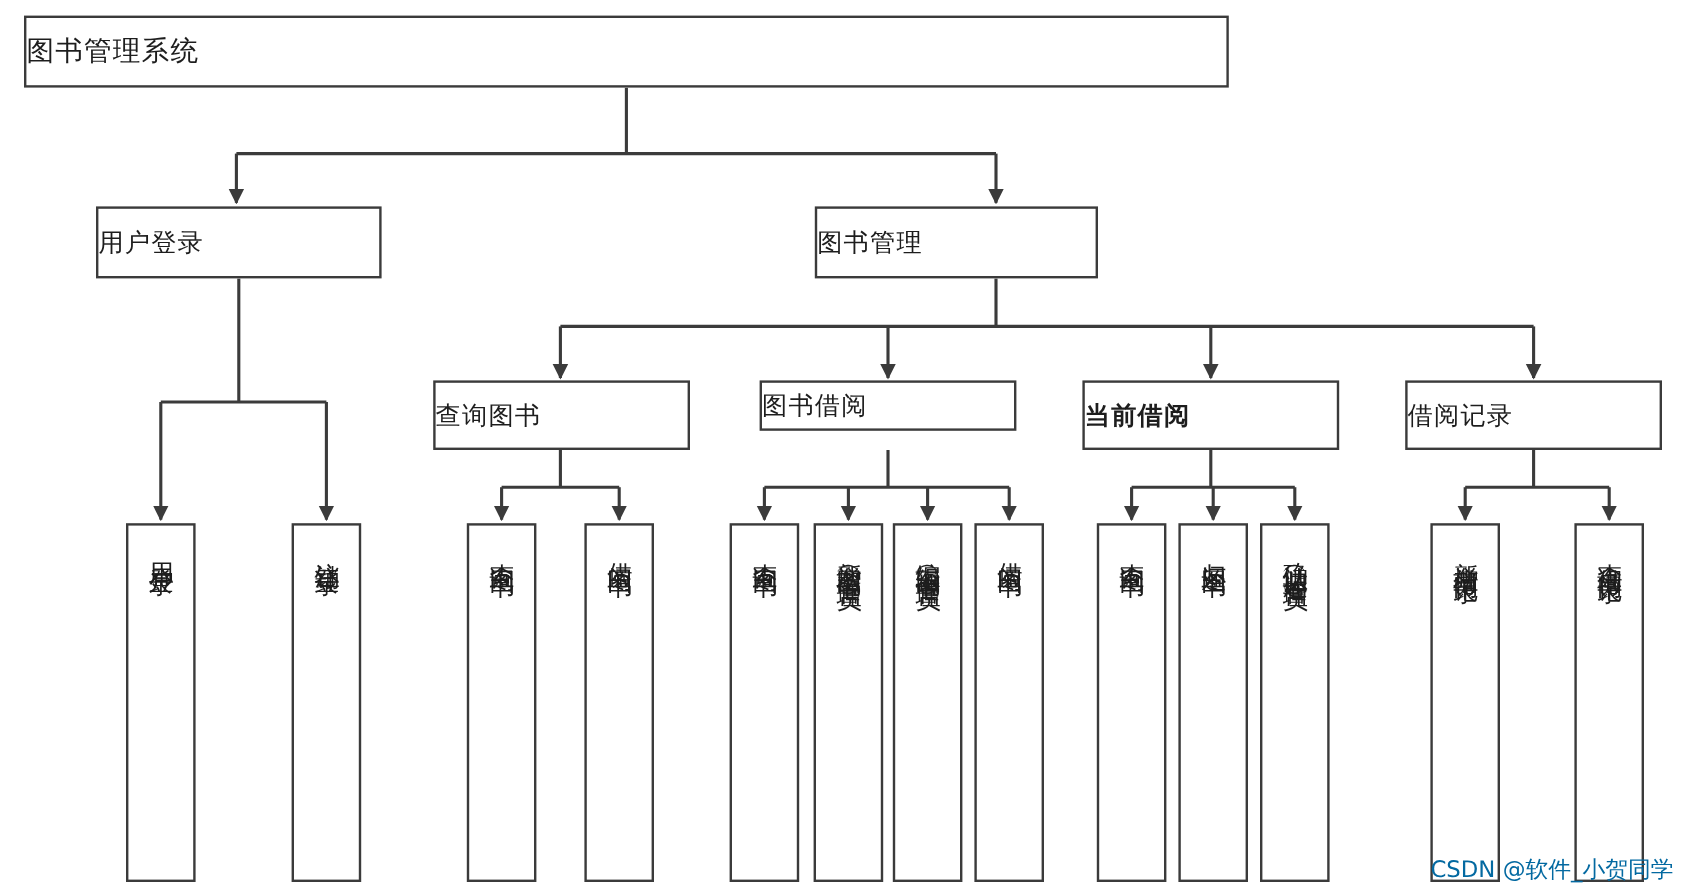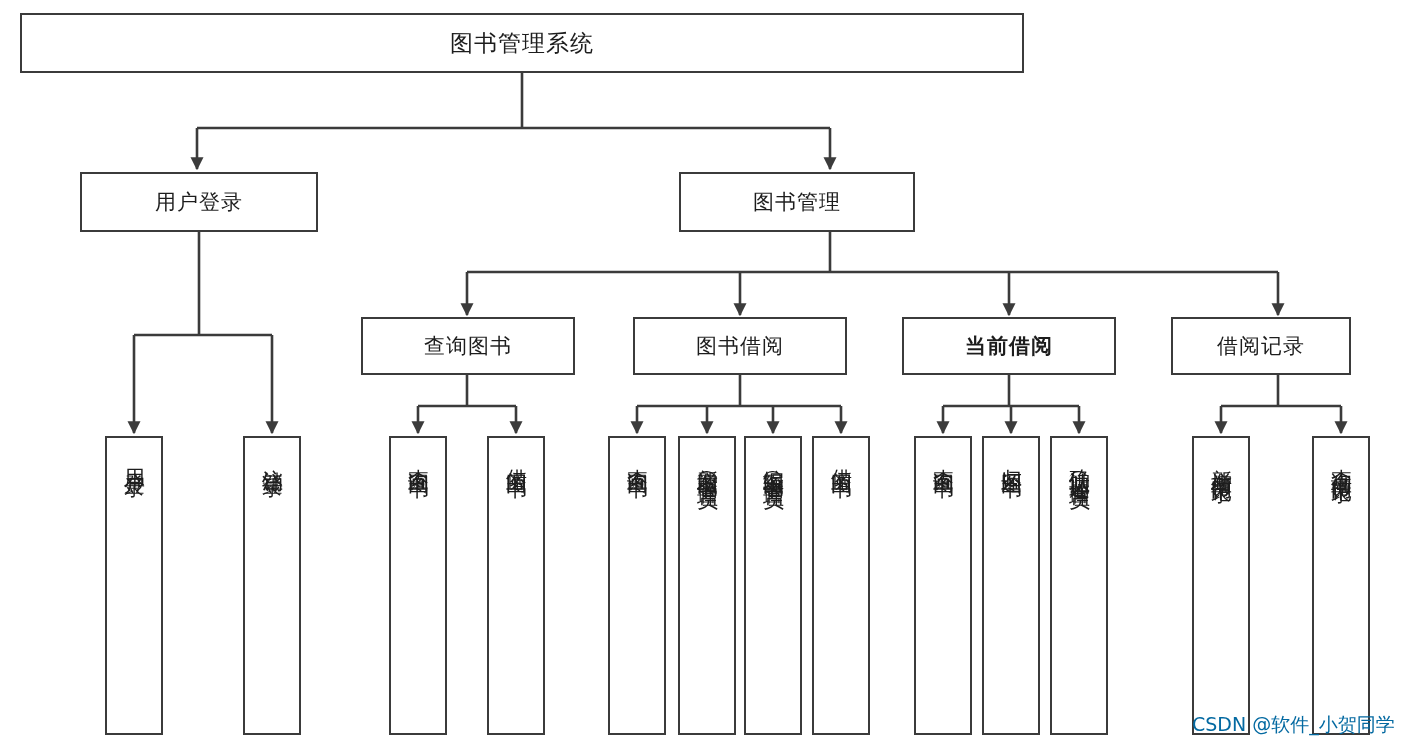--- a/index.html
+++ b/index.html
@@ -26,21 +26,21 @@
     height: 747px;
     pointer-events: none;
   }
   .node {
     position: absolute;
     box-sizing: border-box;
     background: #ffffff;
     border: 2px solid #3b3b3b;
     display: flex;
     align-items: center;
-    justify-content: center;
+    justify-content: flex-start;
     color: #1d1d1d;
     z-index: 2;
   }
   .node .label {
     font-size: 21px;
     line-height: 1.15;
     letter-spacing: 1px;
     white-space: nowrap;
   }
   .node.vertical {
@@ -132,27 +132,27 @@
   <div class="node" style="left:80px; top:172px; width:238px; height:60px;">
     <span class="label">用户登录</span>
   </div>
   <div class="node" style="left:679px; top:172px; width:236px; height:60px;">
     <span class="label">图书管理</span>
   </div>
 
   <div class="node" style="left:361px; top:317px; width:214px; height:58px;">
     <span class="label">查询图书</span>
   </div>
-  <div class="node" style="left:633px; top:317px; width:214px; height:58px;">
+  <div class="node" style="left:633px; top:317px; width:214px; height:42px;">
     <span class="label">图书借阅</span>
   </div>
   <div class="node" style="left:902px; top:317px; width:214px; height:58px;font-weight:bold;">
     <span class="label">当前借阅</span>
   </div>
-  <div class="node" style="left:1171px; top:317px; width:180px; height:58px;">
+  <div class="node" style="left:1171px; top:317px; width:214px; height:58px;">
     <span class="label">借阅记录</span>
   </div>
 
   <div class="node vertical" style="left:105px; top:436px; width:58px; height:299px;">
     <span class="label">用户登录</span>
   </div>
   <div class="node vertical" style="left:243px; top:436px; width:58px; height:299px;">
     <span class="label">注销登录</span>
   </div>
 

